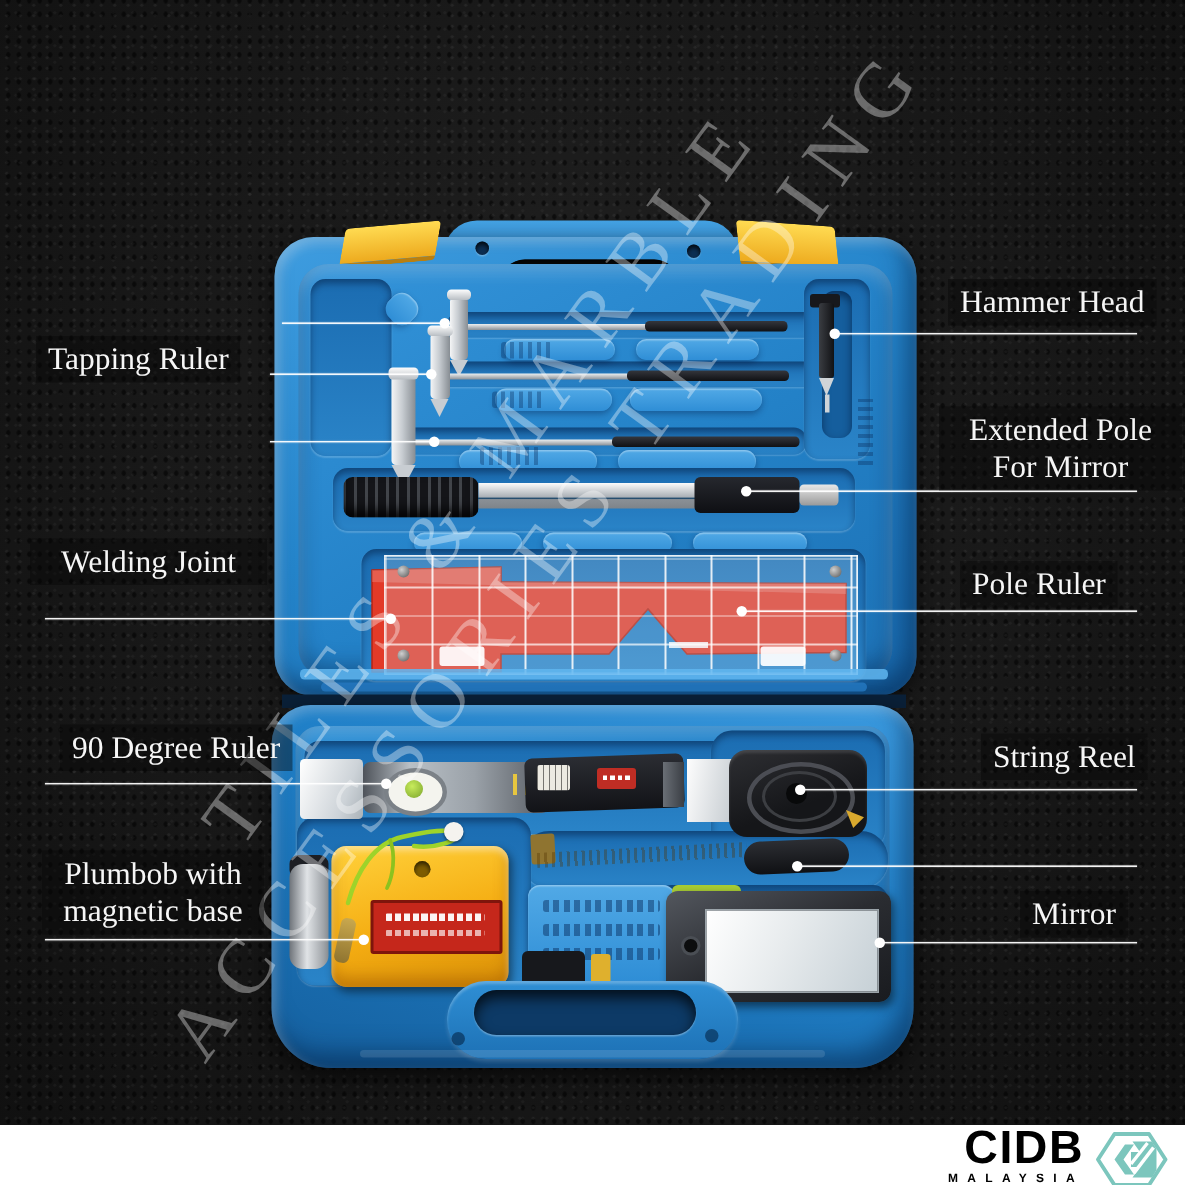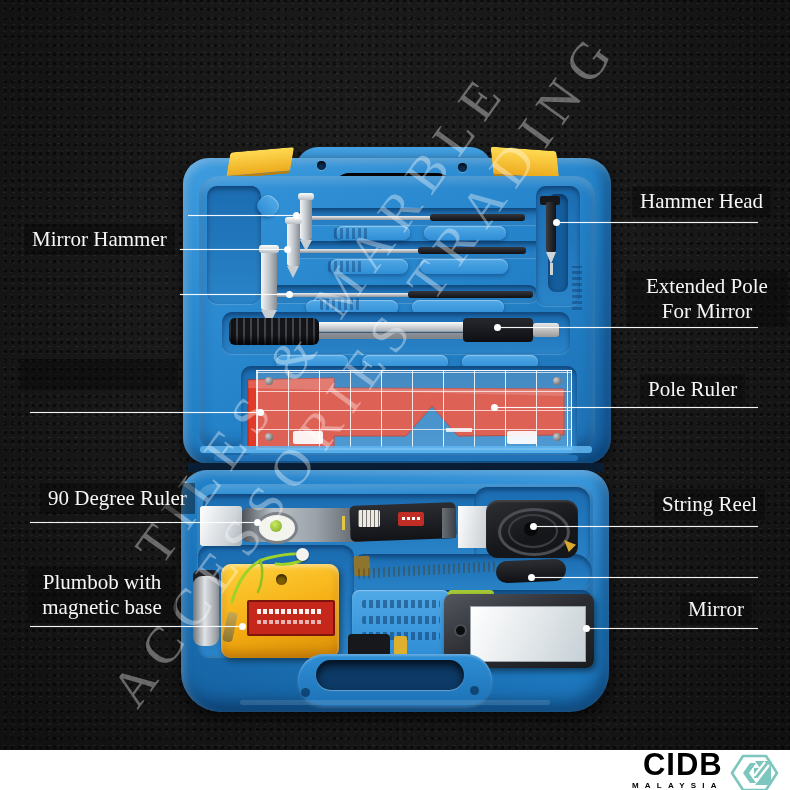--- a/index.html
+++ b/index.html
@@ -371,28 +371,28 @@
   <div class="cdot" id="dt-hh"></div>
   <div class="cdot" id="dt-ep"></div>
   <div class="cdot" id="dt-wj"></div>
   <div class="cdot" id="dt-gr"></div>
   <div class="cdot" id="dt-nd"></div>
   <div class="cdot" id="dt-sr"></div>
   <div class="cdot" id="dt-pb"></div>
   <div class="cdot" id="dt-fg"></div>
   <div class="cdot" id="dt-mr"></div>
 
-  <div class="label" id="lb-tapping">Mirror Hammer</div>
+  <div class="label" id="lb-tapping">Tapping Ruler</div>
   <div class="label" id="lb-hammerhead">Hammer Head</div>
   <div class="label center" id="lb-extended">
     <span>Extended Pole</span><br>
     <span>For Mirror</span>
   </div>
   <div class="label center" id="lb-welding">
-    <br>
+    <span>Welding Joint</span><br>
   </div>
   <div class="label" id="lb-grid">Pole Ruler</div>
   <div class="label" id="lb-ninety">90 Degree Ruler</div>
   <div class="label center" id="lb-plumbob">
     <span>Plumbob with</span><br>
     <span>magnetic base</span>
   </div>
   <div class="label" id="lb-string">String Reel</div>
   <div class="label" id="lb-mirror">Mirror</div>
 

